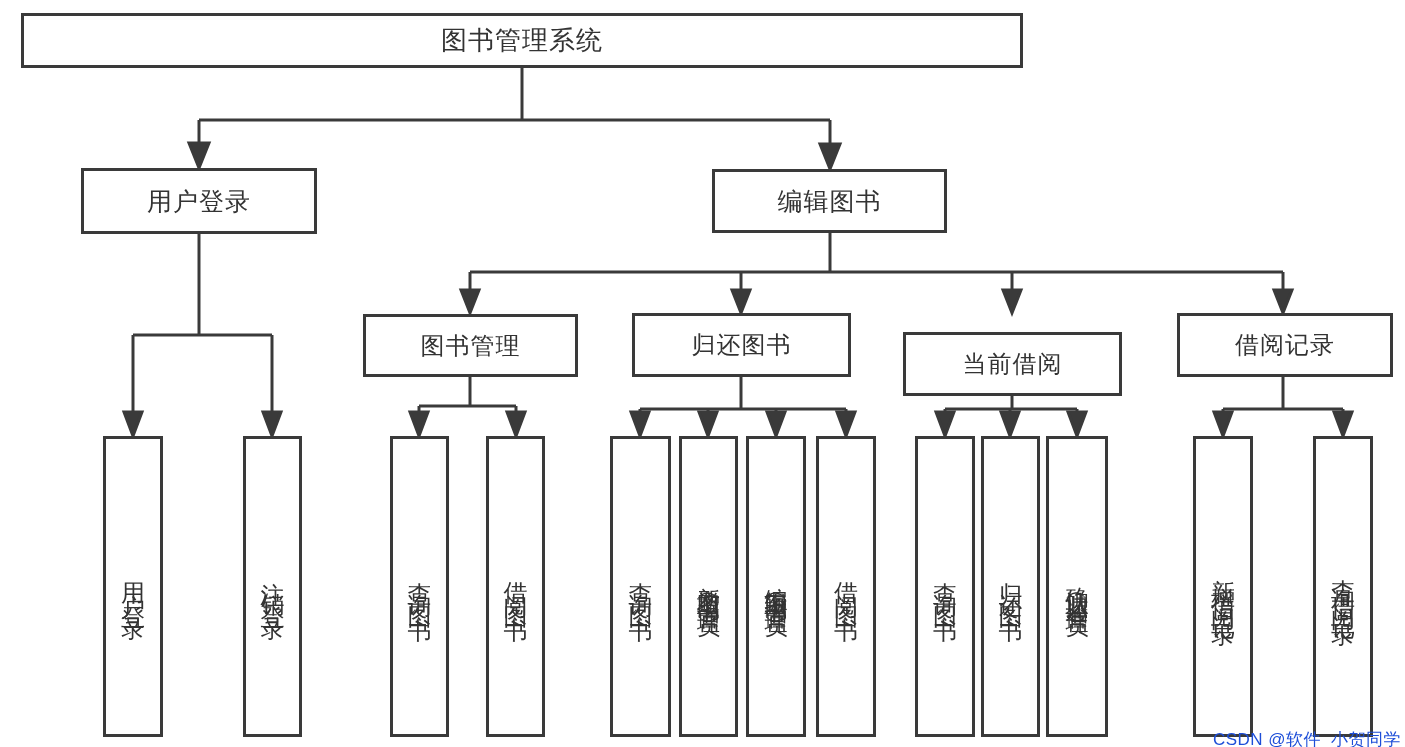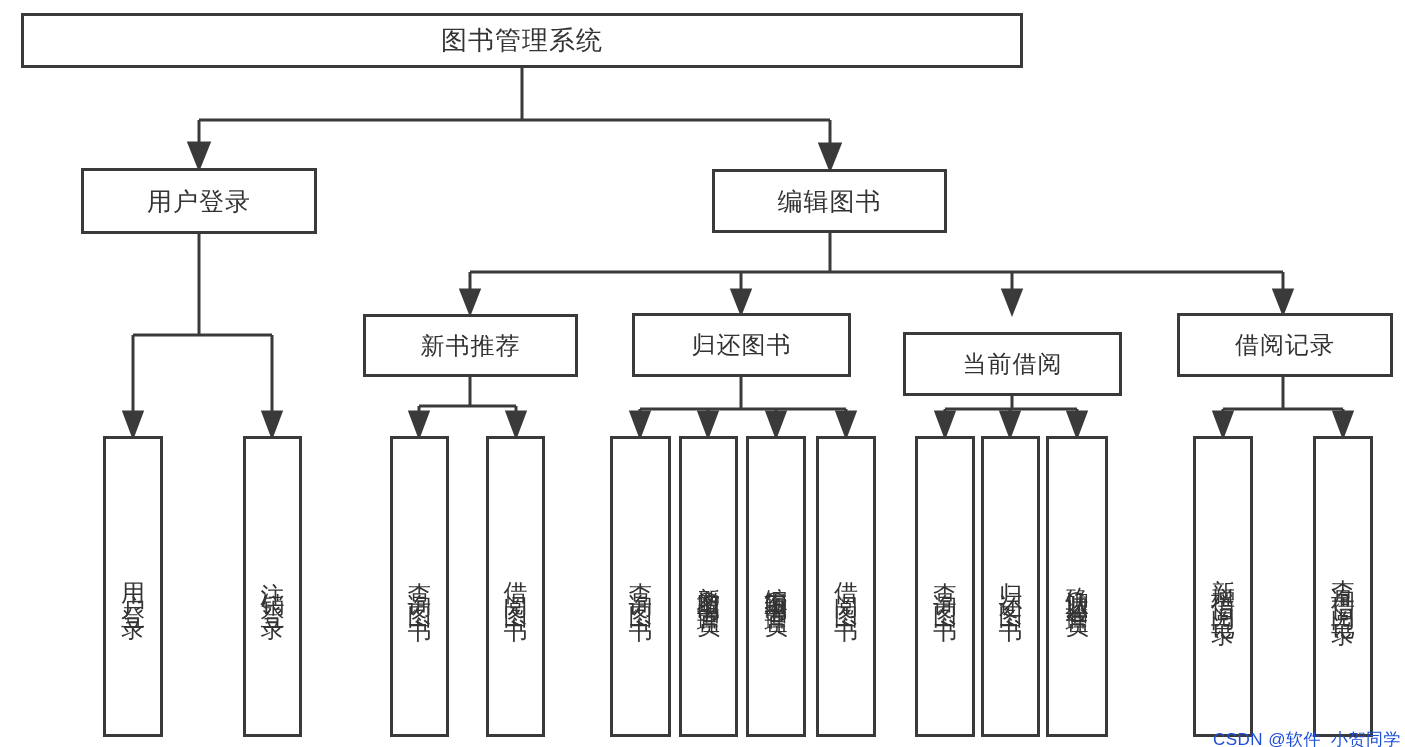--- a/index.html
+++ b/index.html
@@ -105,21 +105,21 @@
   </div>
 
   <div class="box" style="left:81px;top:168px;width:236px;height:66px">
     <span class="h-label">用户登录</span>
   </div>
   <div class="box" style="left:712px;top:169px;width:235px;height:64px">
     <span class="h-label">编辑图书</span>
   </div>
 
   <div class="box" style="left:363px;top:314px;width:215px;height:63px">
-    <span class="h-label-sm">新书推荐</span>
+    <span class="h-label-sm">图书管理</span>
   </div>
   <div class="box" style="left:632px;top:313px;width:219px;height:64px">
     <span class="h-label-sm">归还图书</span>
   </div>
   <div class="box" style="left:903px;top:332px;width:219px;height:64px">
     <span class="h-label-sm">当前借阅</span>
   </div>
   <div class="box" style="left:1177px;top:313px;width:216px;height:64px">
     <span class="h-label-sm">借阅记录</span>
   </div>

